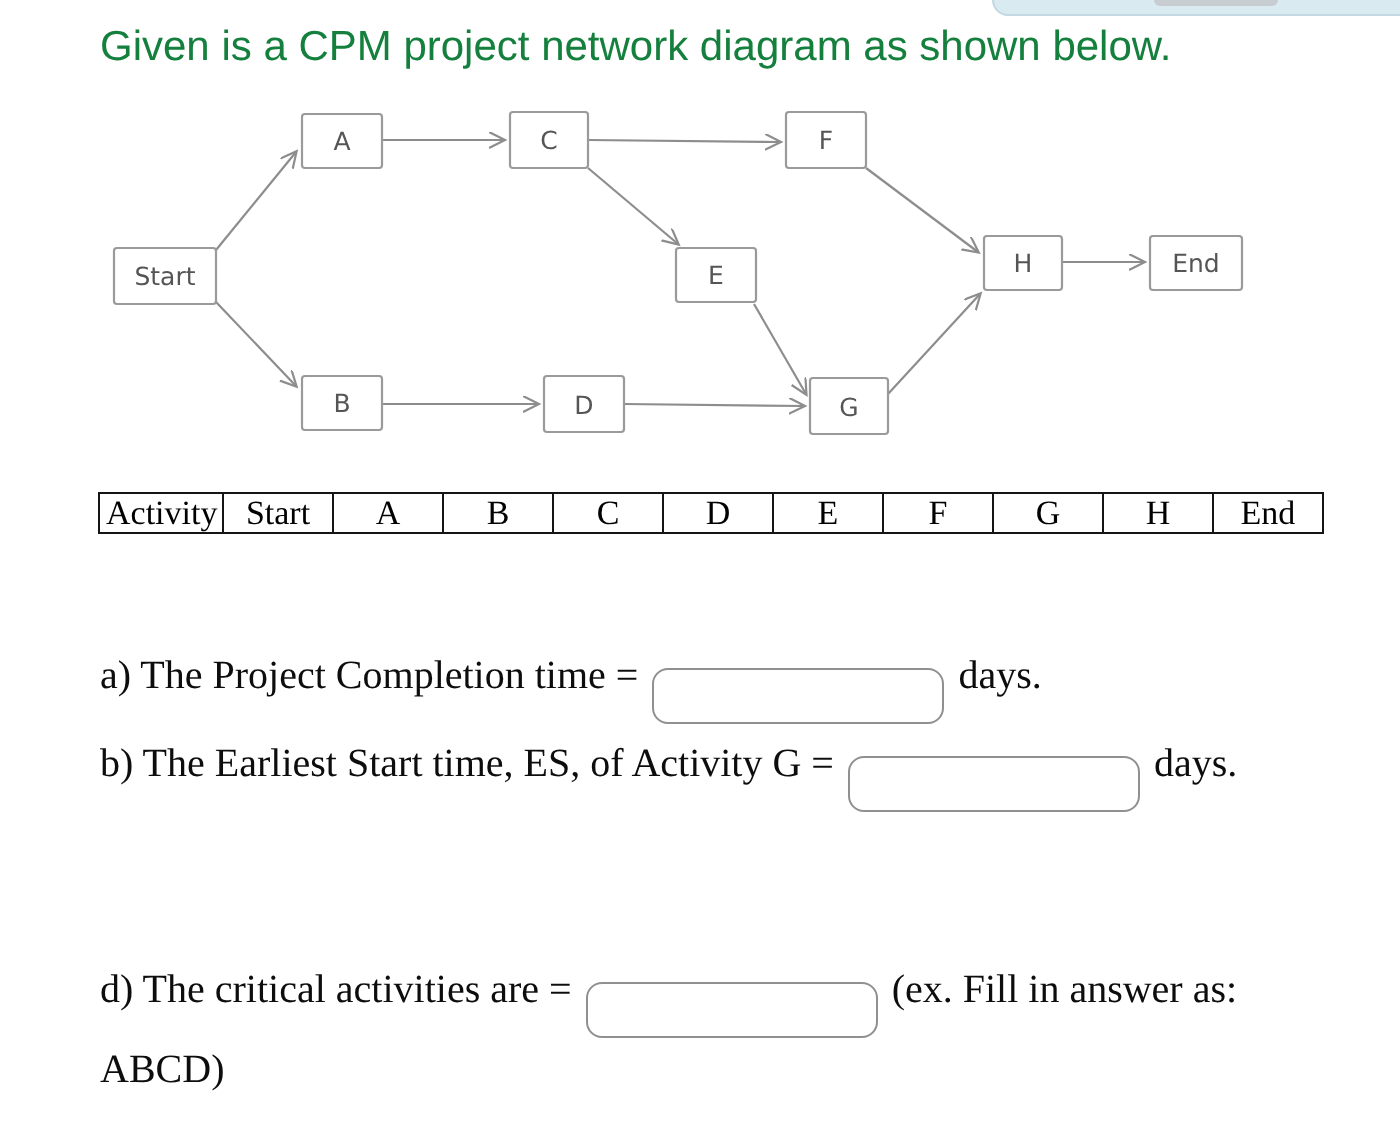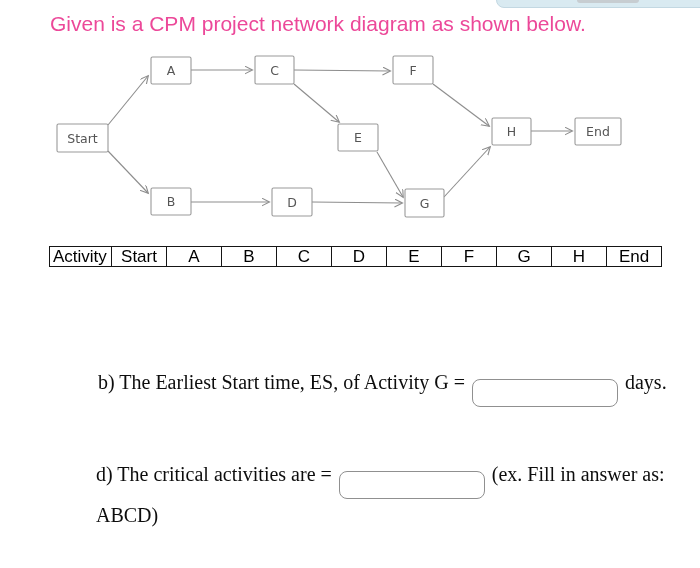--- a/index.html
+++ b/index.html
@@ -27,37 +27,37 @@
     left: 80px; top: 3px;
     width: 62px; height: 7px;
     background: #c7cdd1;
     border-radius: 3px;
   }
   .title {
     position: absolute;
     left: 50px; top: 12px;
     font-family: "Liberation Sans", sans-serif;
     font-size: 21px;
-    color: #ec4899;
+    color: #15803d;
     white-space: nowrap;
   }
   .diagram {
     position: absolute;
     left: 0; top: 45px;
   }
   .diagram text {
     font-family: "DejaVu Sans", sans-serif;
     font-size: 12.5px;
     fill: #555;
   }
   .act-table {
     position: absolute;
     left: 49px; top: 246px;
     border-collapse: collapse;
-    font-family: Liberation Sans, sans-serif;
+    font-family: Liberation Serif, serif;
     font-size: 17px;
     color: #000;
     border-radius: 19px;
   }
   .act-table td {
     border: 1.6px solid #151515;
     height: 20px;
     width: 55px;
     text-align: center;
     padding: 0;
@@ -70,23 +70,23 @@
   }
   .q {
     position: absolute;
     left: 50px;
     font-size: 20px;
     white-space: nowrap;
     line-height: 33px;
     color: #0d0d0d;
   }
   .q-a { top: 322px; }
-  .q-b { top: 366px; margin-left: 48px; }
+  .q-b { top: 366px; }
   .q-c { top: 410px; }
-  .q-d { top: 458px; margin-left: 46px; }
+  .q-d { top: 479px; }
   .ans {
     display: inline-block;
     width: 146px;
     height: 28px;
     margin: 0 7px;
     border: 1.6px solid #909090;
     border-radius: 8px;
     background: #fff;
     vertical-align: -9px;
     font-family: "Liberation Serif", serif;
@@ -165,20 +165,23 @@
         <td>D</td>
         <td>E</td>
         <td>F</td>
         <td>G</td>
         <td>H</td>
         <td>End</td>
       </tr>
     </tbody>
   </table>
 
+  <div class="q q-a">
+    <span>a) The Project Completion time =</span><input class="ans" type="text" value="" style=""><span>days.</span>
+  </div>
 
   <div class="q q-b">
     <span>b) The Earliest Start time, ES, of Activity G =</span><input class="ans" type="text" value="" style=""><span>days.</span>
   </div>
 
 
   <div class="q q-d">
     <span>d) The critical activities are =</span><input class="ans" type="text" value="" style=""><span>(ex. Fill in answer as:</span><br><span>ABCD)</span>
   </div>
 

